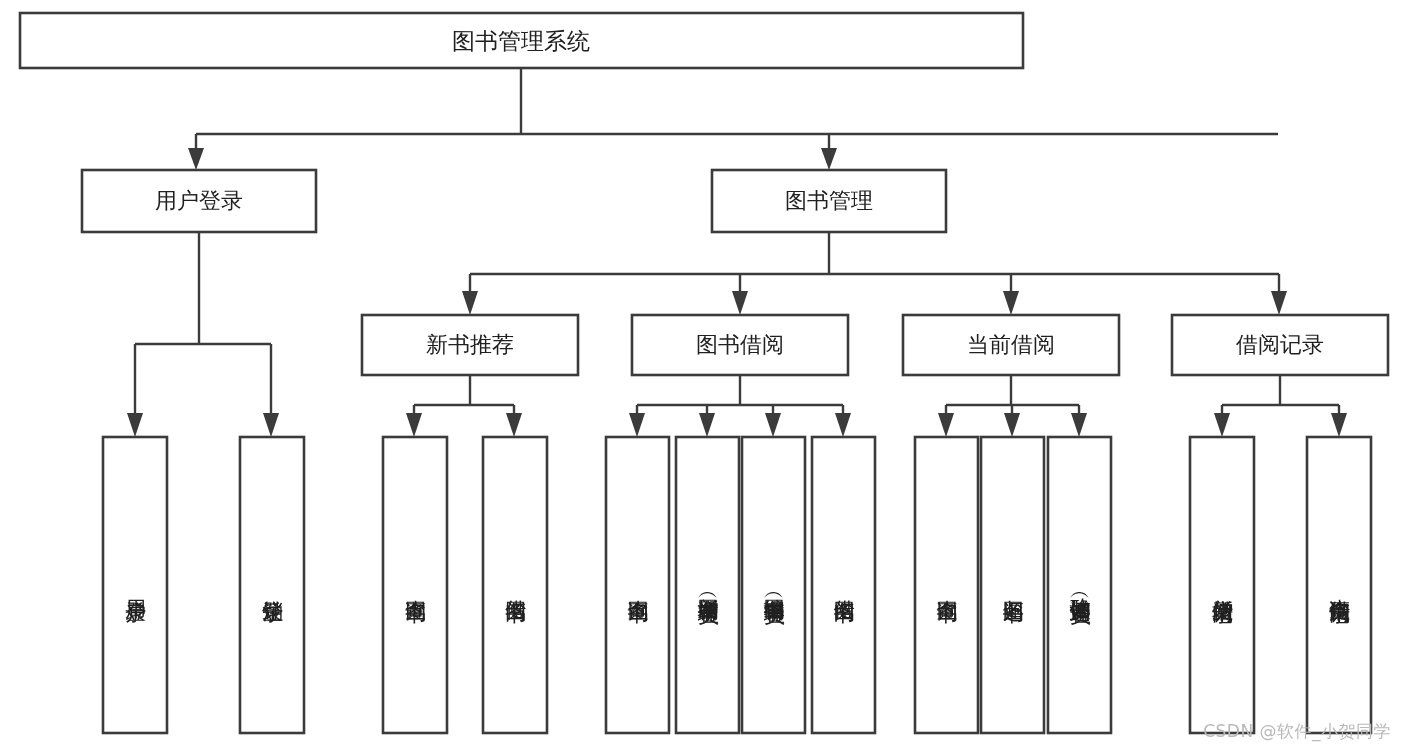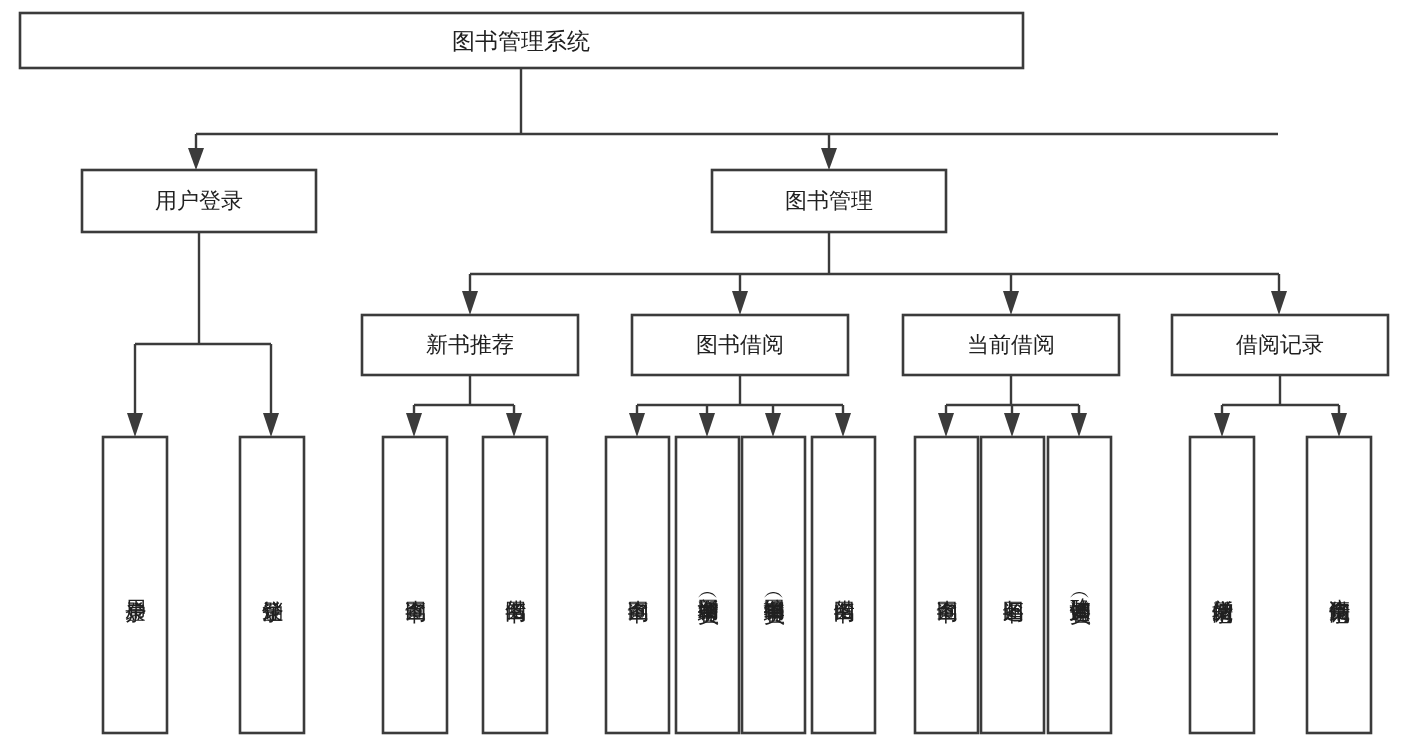--- a/index.html
+++ b/index.html
@@ -225,14 +225,15 @@
   <div class="leaf-label-wrap" style="left:742px; top:437px; width:63px; height:296px;">编辑图书（管理员）</div>
   <div class="leaf-label-wrap" style="left:812px; top:437px; width:63px; height:296px;">借阅图书</div>
 
   <div class="leaf-label-wrap" style="left:915px; top:437px; width:63px; height:296px;">查询图书</div>
   <div class="leaf-label-wrap" style="left:981px; top:437px; width:63px; height:296px;">归还图书</div>
   <div class="leaf-label-wrap" style="left:1048px; top:437px; width:63px; height:296px;">确认归还（管理员）</div>
 
   <div class="leaf-label-wrap" style="left:1190px; top:437px; width:64px; height:296px;">新增借阅记录</div>
   <div class="leaf-label-wrap" style="left:1307px; top:437px; width:64px; height:296px;">查询借阅记录</div>
 
+  <div class="watermark">CSDN @软件_小贺同学</div>
 
 </div>
 
 </body></html>

